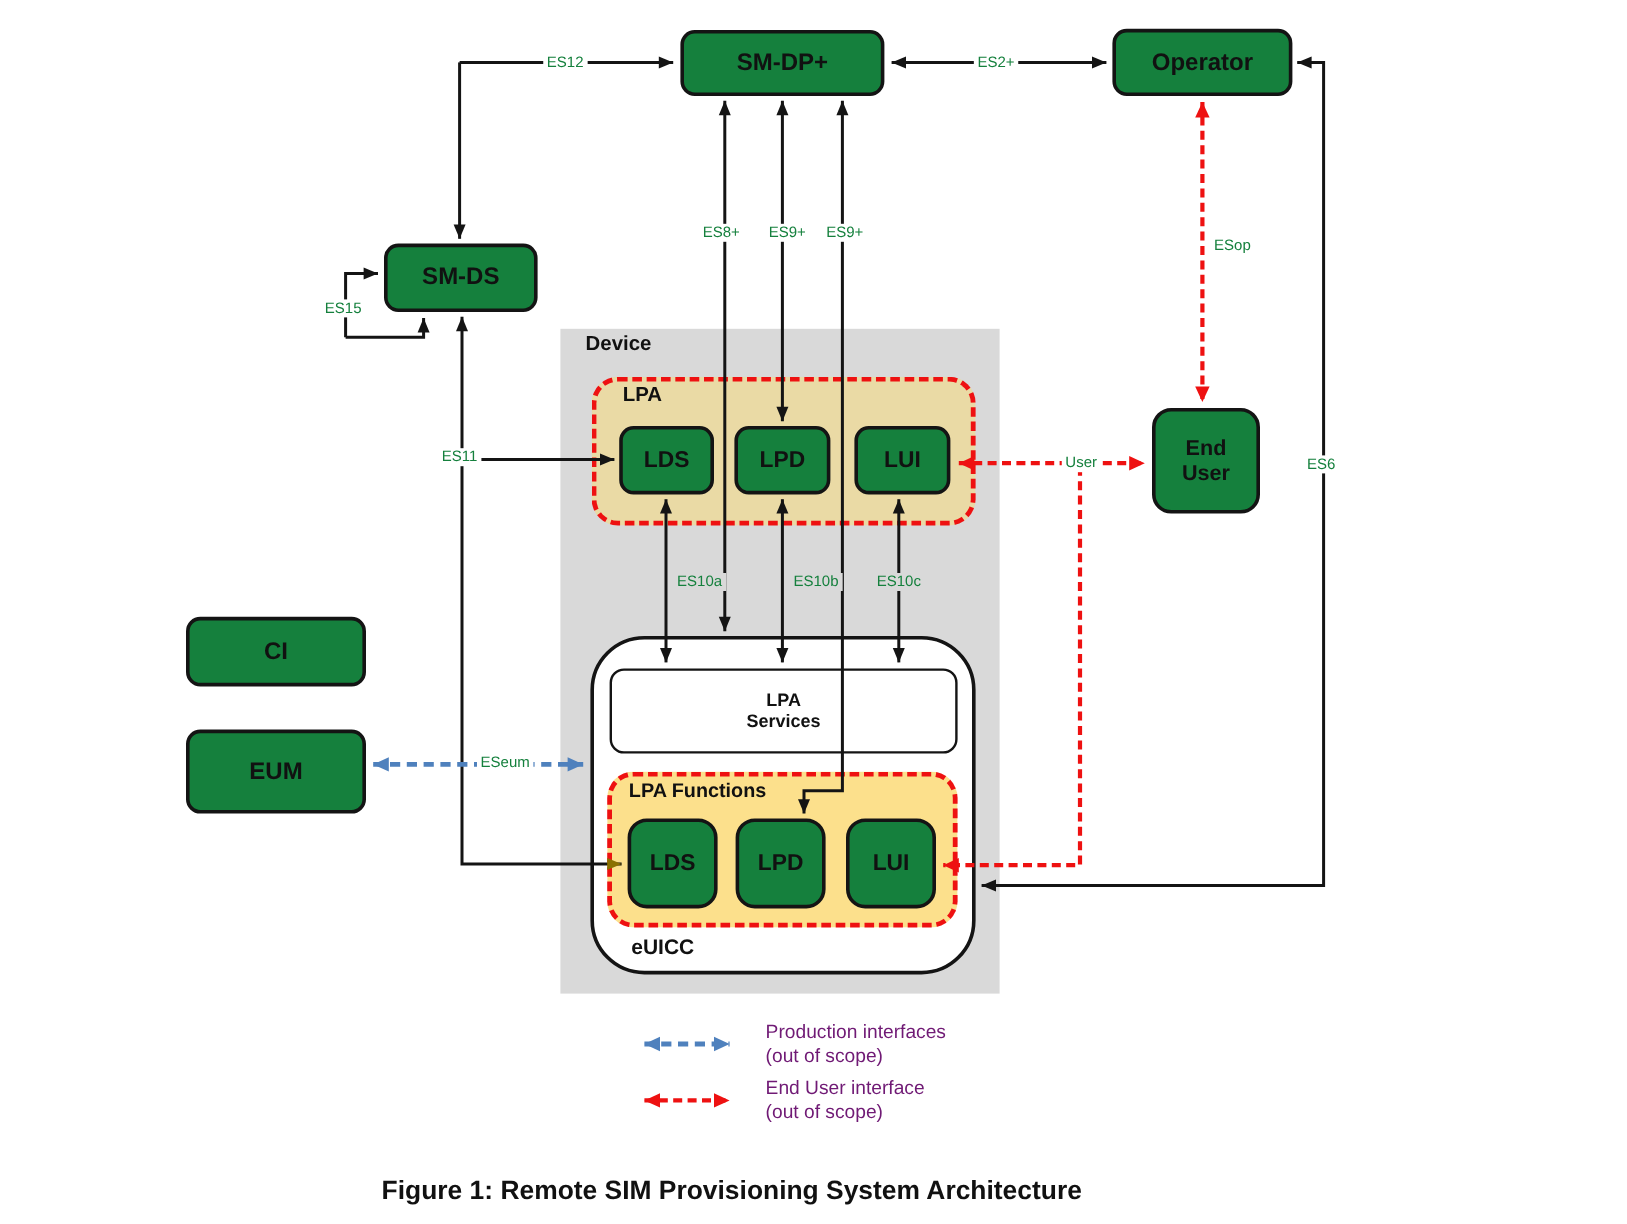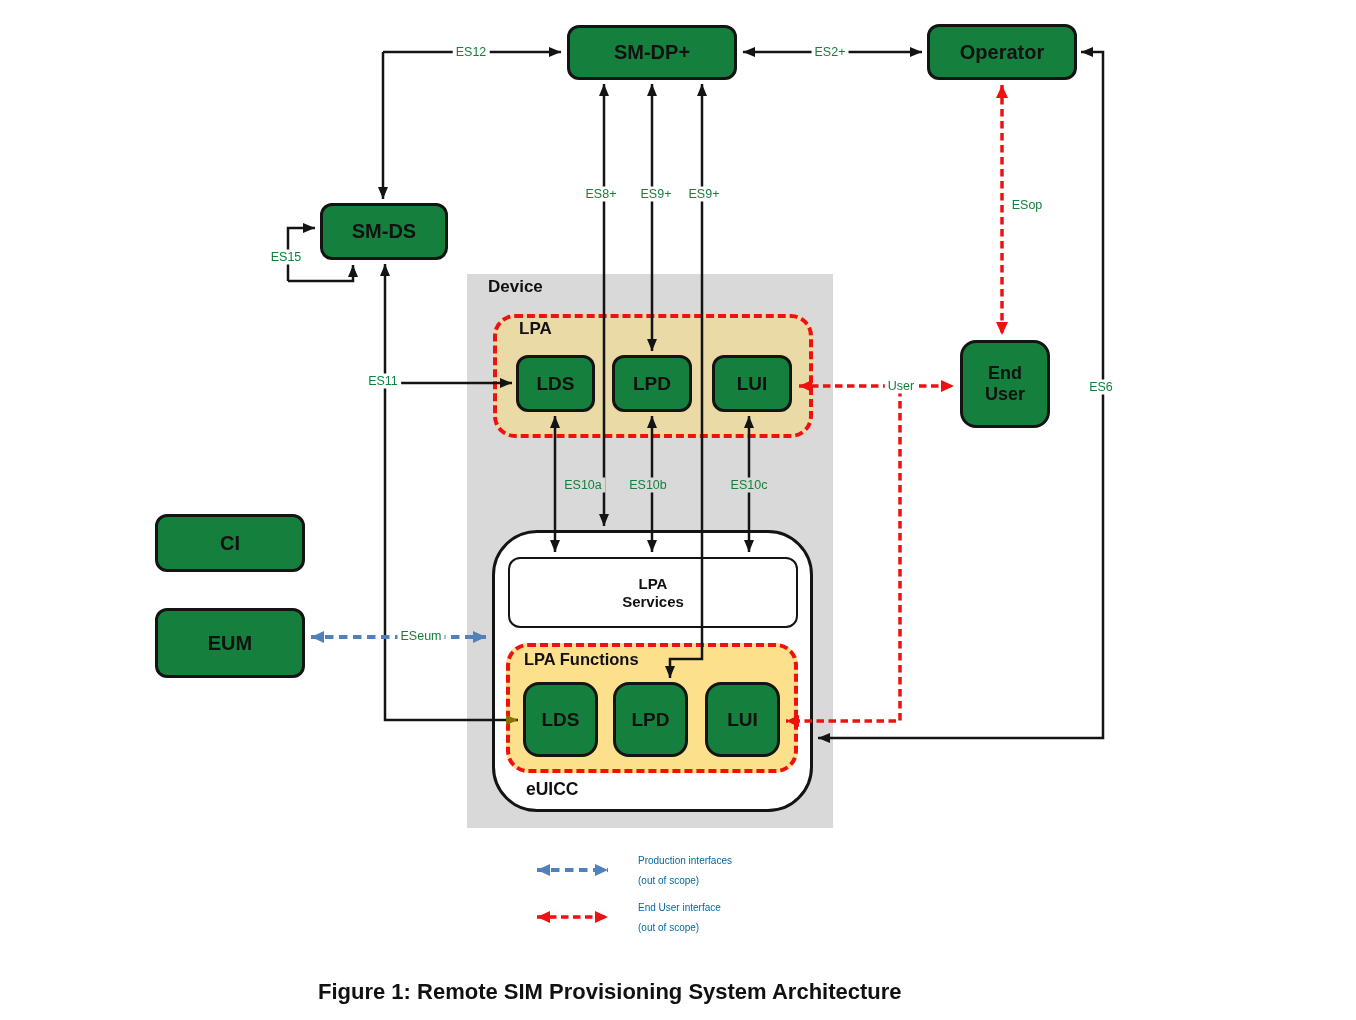--- a/index.html
+++ b/index.html
@@ -49,21 +49,21 @@
        background:#fff;padding:0 3px;line-height:15px;white-space:nowrap;z-index:6;}
   .iface.ongray{background:var(--gray);}
   
   svg.wires{position:absolute;left:0;top:0;width:1356px;height:1020px;z-index:4;pointer-events:none;}
   .k{stroke:var(--line);stroke-width:2.5;fill:none;}
   .r{stroke:var(--red);stroke-width:3.5;fill:none;stroke-dasharray:7.5 4.5;}
   .b{stroke:var(--blue);stroke-width:4;fill:none;stroke-dasharray:8.5 5.5;}
   #mkK path{fill:var(--line);} #mkO path{fill:var(--olive);}
   #mkR path{fill:var(--red);} #mkB path{fill:var(--blue);}
   
-  .legendtext{position:absolute;left:638px;font-size:10px;line-height:20px;color:#0369a1;z-index:6;}
+  .legendtext{position:absolute;left:638px;font-size:16px;line-height:20px;color:#701a75;z-index:6;}
   .caption{position:absolute;left:318px;top:979px;font-weight:bold;font-size:22px;
        white-space:nowrap;z-index:6;}
 </style>
 </head>
 <body>
 
 <div id="canvas">
 
   <div class="region device"></div>
   <div class="region lpa"></div>
@@ -163,21 +163,21 @@
   <div class="iface" style="left:830px;top:52px;">ES2+</div>
   <div class="iface" style="left:601px;top:194px;">ES8+</div>
   <div class="iface" style="left:656px;top:194px;">ES9+</div>
   <div class="iface" style="left:704px;top:194px;">ES9+</div>
   <div class="iface" style="left:1000px;top:205px;margin-left:27px;">ESop</div>
   <div class="iface" style="left:286px;top:257px;">ES15</div>
   <div class="iface" style="left:383px;top:381px;">ES11</div>
   <div class="iface" style="left:901px;top:386px;">User</div>
   <div class="iface" style="left:1101px;top:387px;">ES6</div>
   <div class="iface ongray" style="left:555px;top:485px;margin-left:28px;">ES10a</div>
-  <div class="iface ongray" style="left:648px;top:485px;">ES10b</div>
+  <div class="iface ongray" style="left:680px;top:485px;">ES10b</div>
   <div class="iface ongray" style="left:749px;top:485px;">ES10c</div>
   <div class="iface" style="left:421px;top:636px;">ESeum</div>
 
   <div class="legendtext" style="top:851px;">
     <div>Production interfaces</div>
     <div>(out of scope)</div>
   </div>
   <div class="legendtext" style="top:898px;">
     <div>End User interface</div>
     <div>(out of scope)</div>

